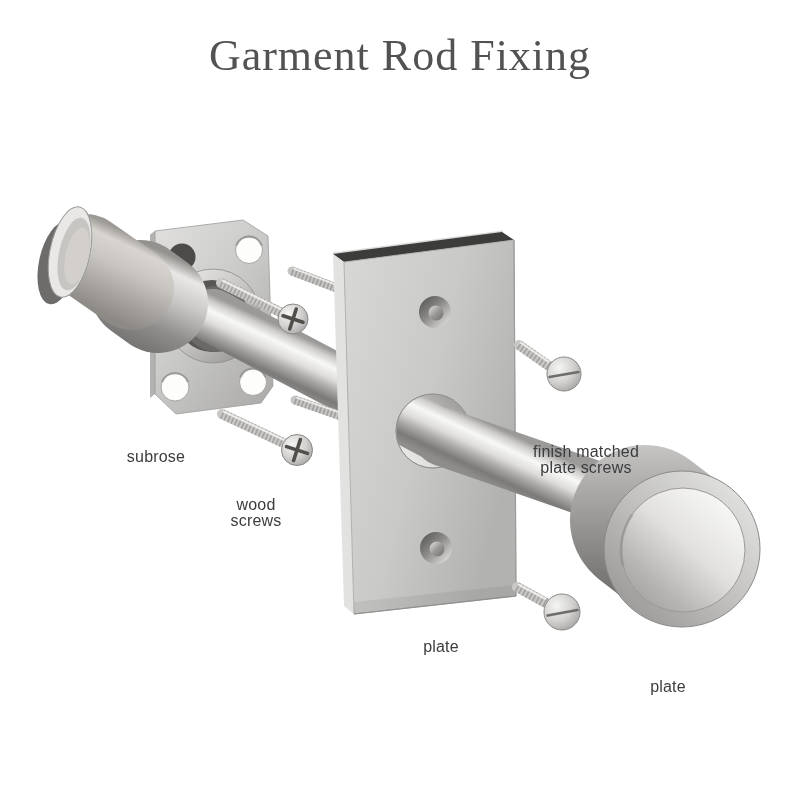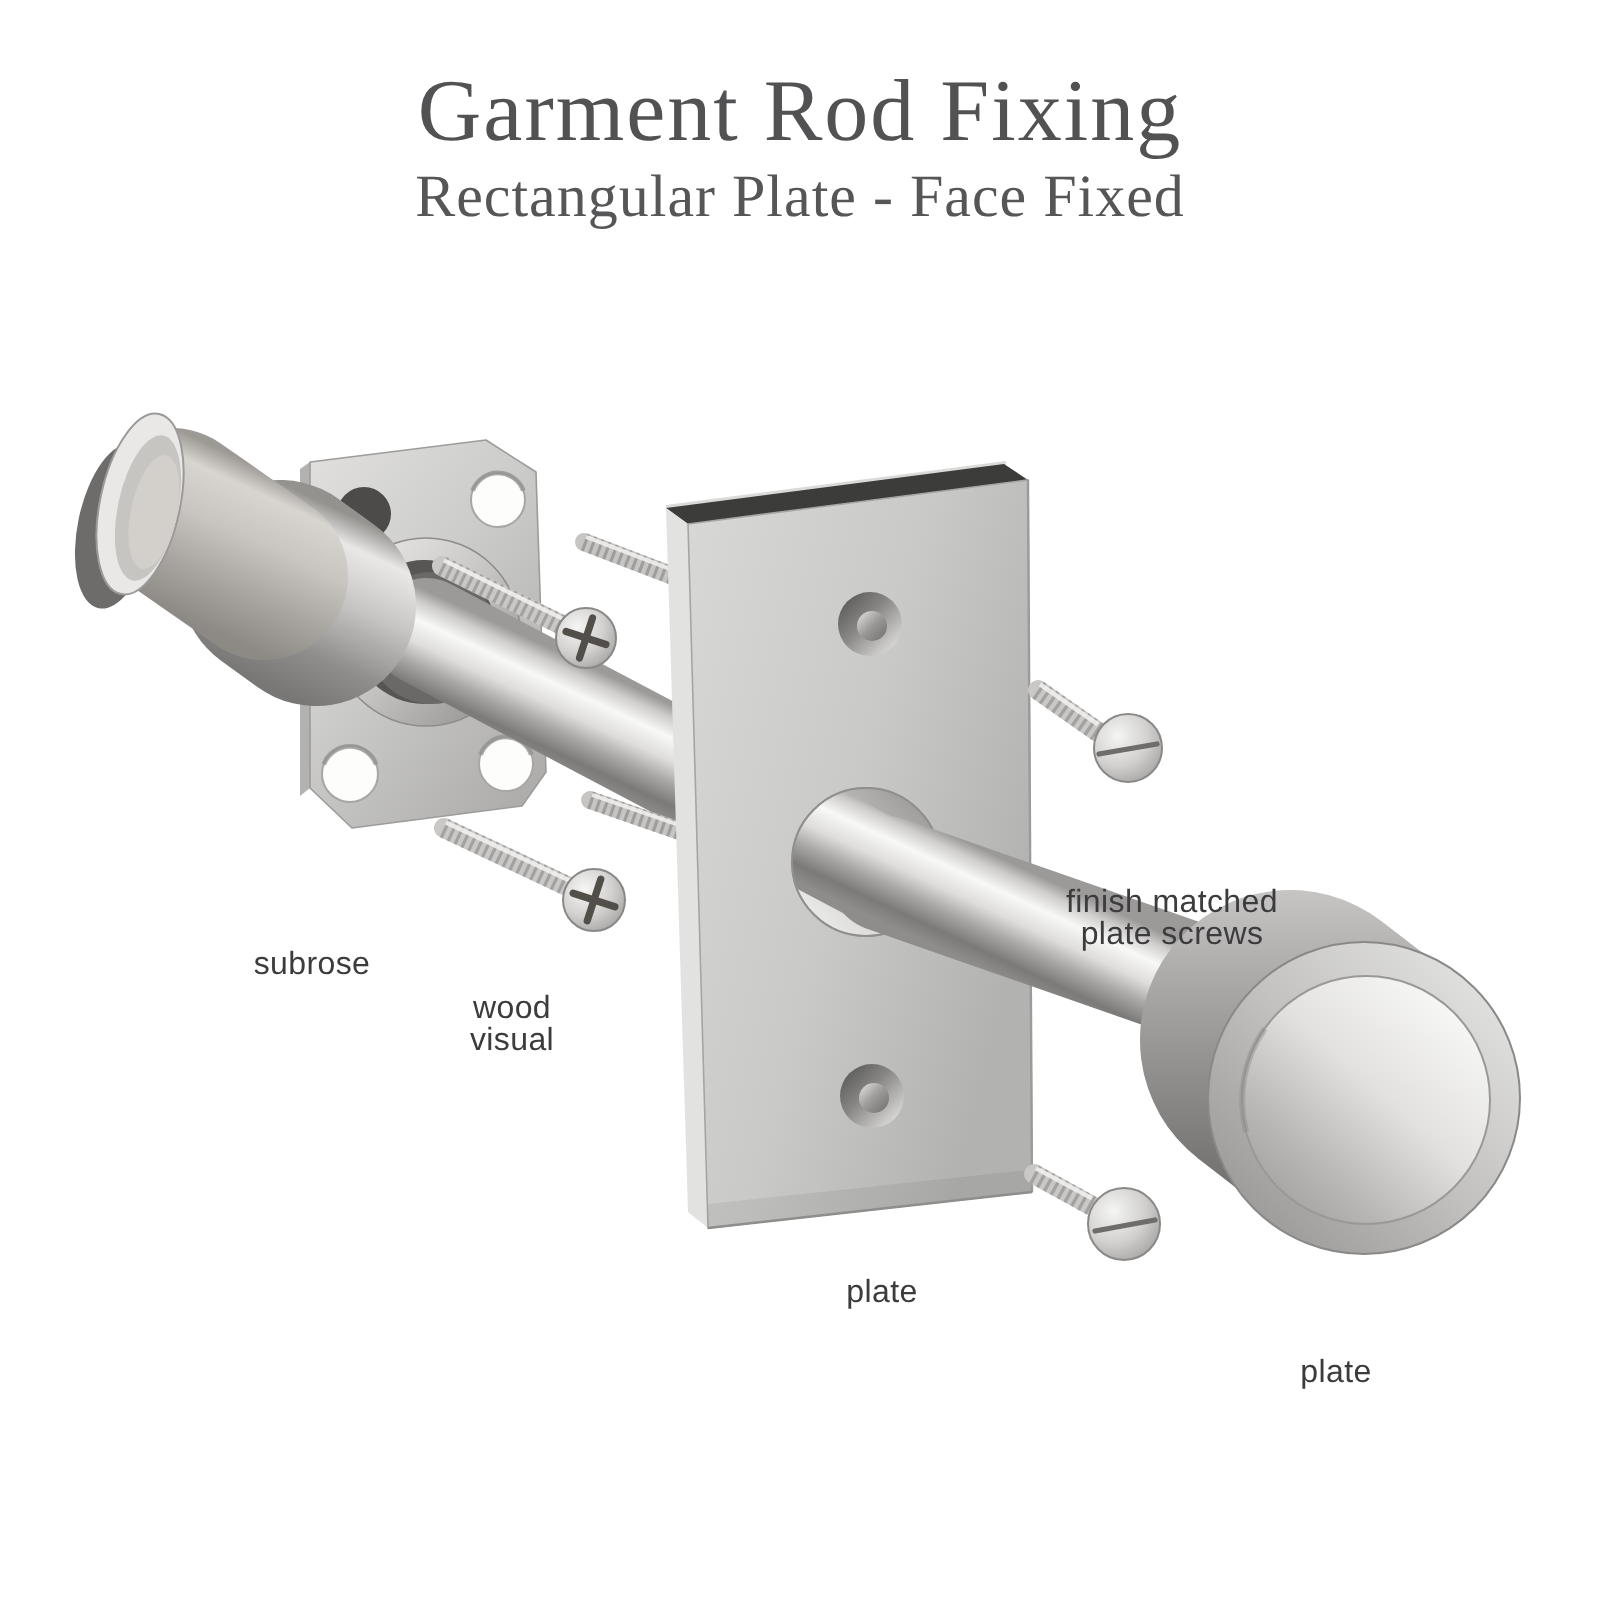--- a/index.html
+++ b/index.html
@@ -19,21 +19,20 @@
   .lline{display:block;}
   .caption{position:absolute;left:470px;top:754px;transform:translateX(-50%);
        font-size:15.5px;color:#3b3b3d;white-space:nowrap;letter-spacing:0.1px;}
 </style>
 </head>
 <body>
 
 <div class="stage">
 
   <div class="title">Garment Rod Fixing</div>
-  <div class="subtitle">Rectangular Plate - Face Fixed</div>
 
   <svg class="diagram-svg" viewBox="0 0 800 800">
     <defs>
       <linearGradient id="gRod" gradientUnits="userSpaceOnUse" x1="411.4" y1="387.5" x2="388.6" y2="436.5">
         <stop offset="0" stop-color="#9b9a98"></stop>
           <stop offset="0.12" stop-color="#cfcecc"></stop>
         <stop offset="0.28" stop-color="#f8f8f7"></stop>
           <stop offset="0.48" stop-color="#dedddb"></stop>
         <stop offset="0.66" stop-color="#a9a8a6"></stop>
           <stop offset="0.85" stop-color="#7b7a78"></stop>
@@ -200,25 +199,25 @@
     </g>
     <g>
       <line x1="517" y1="587" x2="546" y2="603" stroke="#c9c8c6" stroke-width="10" stroke-linecap="round"></line>
       <line x1="517" y1="587" x2="546" y2="603" stroke="#8a8987" stroke-width="10" stroke-linecap="butt" stroke-dasharray="1.7 2.2" opacity="0.6"></line>
       <line x1="518" y1="584.2" x2="546" y2="599.2" stroke="#f1f0ee" stroke-width="2.2" opacity="0.9"></line>
       <circle cx="562" cy="612" r="18" fill="url(#gHead)" stroke="#8a8987" stroke-width="1"></circle>
       <line x1="547.5" y1="615.5" x2="577.5" y2="610" stroke="#6e6d6b" stroke-width="2.6" stroke-linecap="round"></line>
     </g>
   </svg>
 
-  <div class="lbl" style="left:156px;top:430px">subrose</div>
+  <div class="lbl" style="left:156px;top:404px">subrose</div>
 
   <div class="lbl" style="left:256px;top:452px">
     <span class="lline">wood</span>
-    <span class="lline">visual</span>
+    <span class="lline">screws</span>
   </div>
 
   <div class="lbl" style="left:586px;top:399px">
     <span class="lline">finish matched</span>
     <span class="lline">plate screws</span>
   </div>
 
   <div class="lbl" style="left:441px;top:594px">plate</div>
   <div class="lbl" style="left:668px;top:634px">plate</div>
 

